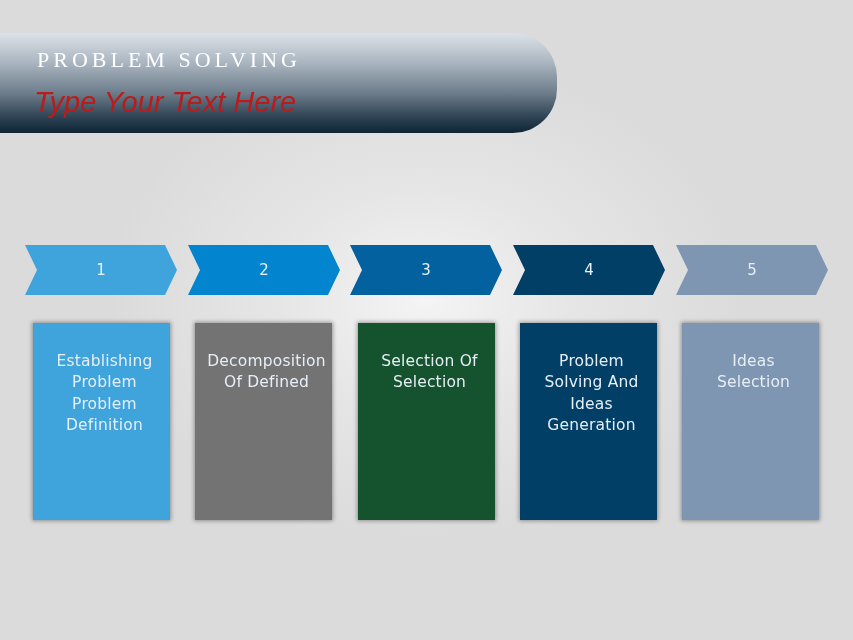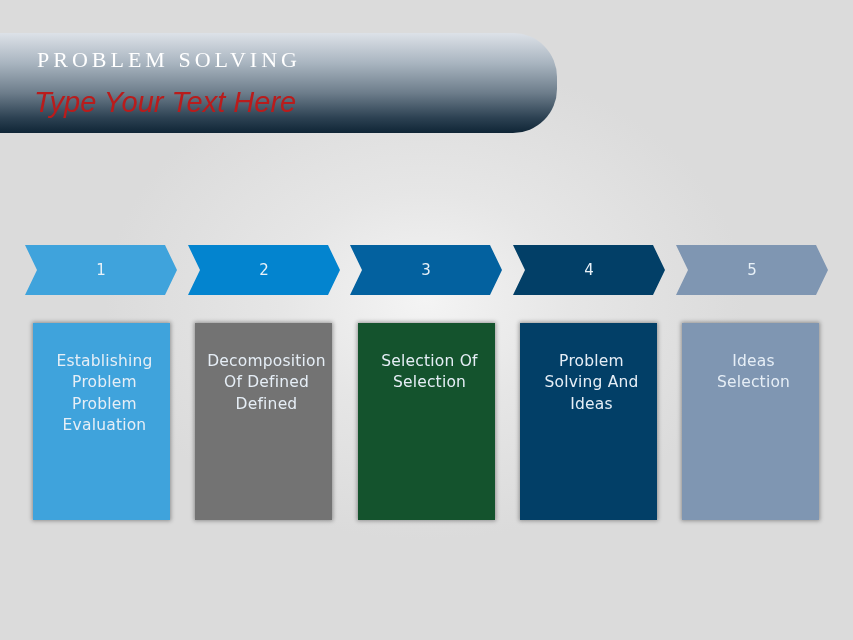--- a/index.html
+++ b/index.html
@@ -59,32 +59,32 @@
   <span>4</span>
 </div>
 <div class="chev" style="left: 676px; background: rgb(127, 150, 178);">
   <span>5</span>
 </div>
 
 <div class="card" style="left: 33px; background: rgb(63, 163, 220);">
   <span class="line">Establishing</span>
   <span class="line">Problem</span>
   <span class="line">Problem</span>
-  <span class="line">Evaluation</span>
+  <span class="line">Definition</span>
 </div>
 <div class="card" style="left: 195px; background: #737373;">
   <span class="line">Decomposition</span>
   <span class="line">Of Defined</span>
-  <span class="line">Defined</span>
 </div>
 <div class="card" style="left: 358px; background: #14532d;">
   <span class="line">Selection Of</span>
   <span class="line">Selection</span>
 </div>
 <div class="card" style="left: 520px; background: rgb(2, 63, 103);">
   <span class="line">Problem</span>
   <span class="line">Solving And</span>
   <span class="line">Ideas</span>
+  <span class="line">Generation</span>
 </div>
 <div class="card" style="left: 682px; background: rgb(127, 150, 178);">
   <span class="line">Ideas</span>
   <span class="line">Selection</span>
 </div>
 
 </body></html>

